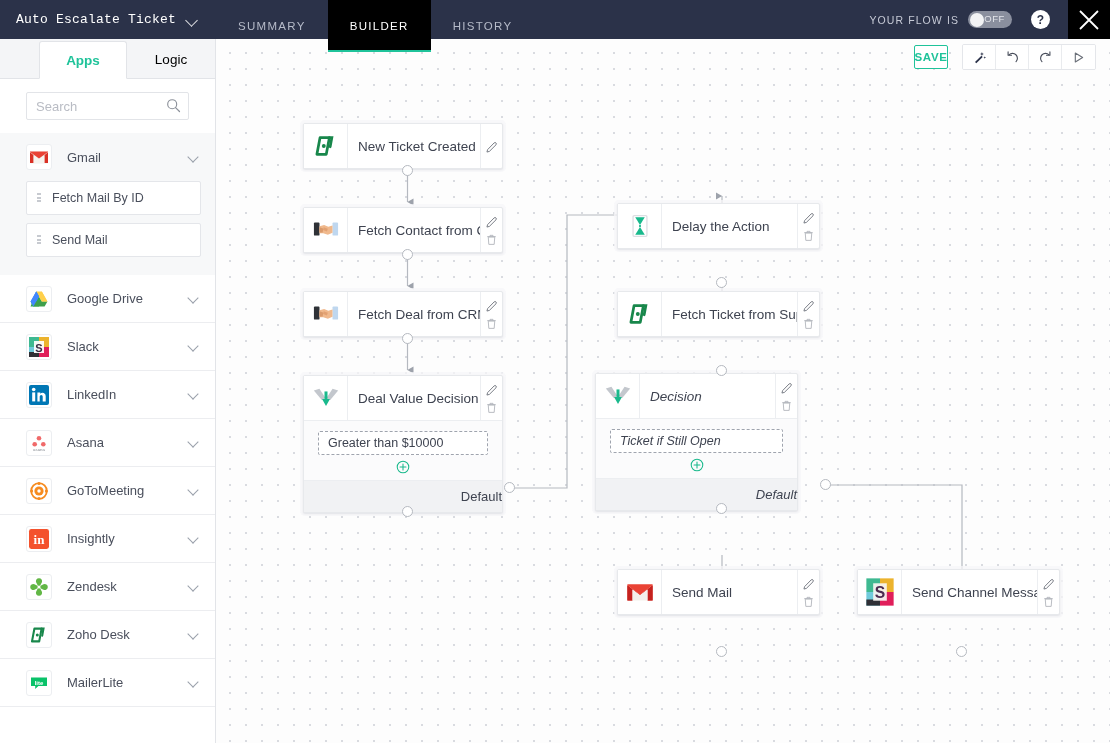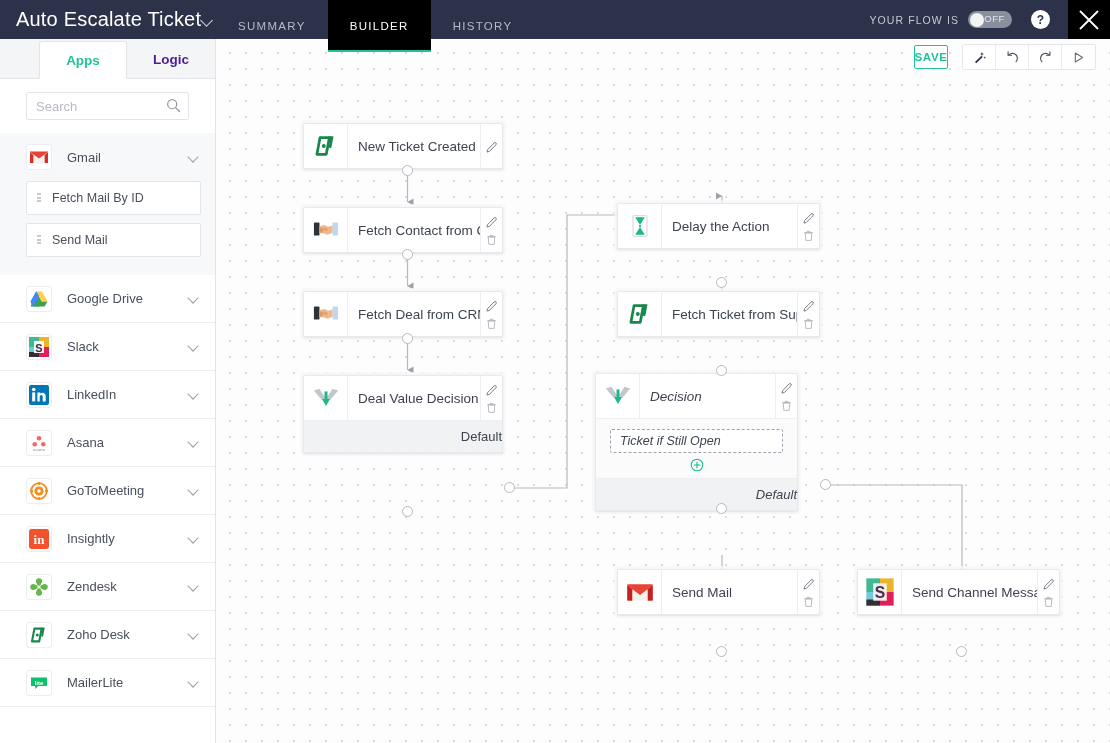--- a/index.html
+++ b/index.html
@@ -16,21 +16,21 @@
   .topbar {
     position: absolute; top: 0; left: 0; width: 1110px; height: 39px;
     background: #2b3249; display: flex; align-items: stretch; z-index: 40;
   }
   .flow-title-wrap {
     width: 216px; height: 39px; display: flex; align-items: center;
     justify-content: space-between; padding: 0 14px 0 16px;
     background: #2b3249;
   }
   .flow-title {
-    color: #ffffff; font-size: 20px; letter-spacing: .2px; white-space: nowrap;
+    color: #ffffff; font-size: 13px; letter-spacing: .2px; white-space: nowrap; font-family: Liberation Mono, monospace;
   }
   .chev-white {
     width: 13px; height: 8px; position: relative; opacity: .85; margin-right: 3px;
   }
   .chev-white::before {
     content: ""; position: absolute; left: 1px; top: 0px;
     width: 8px; height: 8px;
     border-right: 1.6px solid #ffffff; border-bottom: 1.6px solid #ffffff;
     transform: rotate(45deg);
   }
@@ -85,22 +85,22 @@
     position: absolute; top: 39px; left: 0; width: 216px; height: 704px;
     background: #ffffff; border-right: 1px solid #e2e4e8; z-index: 30;
     display: flex; flex-direction: column;
   }
   .side-tabs {
     display: flex; height: 40px; background: #f4f5f7;
     border-bottom: 1px solid #e2e4e8; padding-left: 39px; align-items: flex-end;
   }
   .side-tab {
     width: 88px; height: 38px; display: flex; align-items: center;
-    justify-content: center; font-size: 13.5px; color: #4c1d95;
-    cursor: pointer; background: transparent; font-weight: bold;
+    justify-content: center; font-size: 13.5px; color: #000000;
+    cursor: pointer; background: transparent;
   }
   .side-tab.active {
     background: #ffffff; color: #1fc39a; font-weight: bold;
     border: 1px solid #e2e4e8; border-bottom: 1px solid #ffffff;
     border-radius: 3px 3px 0 0; margin-bottom: -1px;
   }
   .search-wrap { padding: 13px 26px 13px 26px; }
   .search-box {
     position: relative; height: 28px; border: 1px solid #e2e4e8;
     border-radius: 2px; display: flex; align-items: center;
@@ -611,20 +611,33 @@
                 <path d="M11.2 2.4 a1.6 1.6 0 0 1 2.3 2.3 L5.4 12.8 L2.4 13.6 L3.2 10.6 Z" fill="none" stroke="#70757e" stroke-width="1.15" stroke-linejoin="round"></path>
               </svg>
           </span>
           <span class="t-ico">
             <svg width="13" height="13" viewBox="0 0 16 16">
                 <path d="M4 5 h8 l-.7 9 h-6.6 Z M2.8 4.4 h10.4 M6.2 4.2 v-1.3 h3.6 v1.3" fill="none" stroke="#aeb2b9" stroke-width="1.05" stroke-linejoin="round"></path>
               </svg>
           </span>
         </div>
       </div>
+      <div class="node-body">
+        <div class="branch-chip">
+          <span>Greater than $10000</span>
+        </div>
+        <div class="plus-row">
+          <span class="plus-ico">
+            <svg width="14" height="14" viewBox="0 0 16 16">
+              <circle cx="8" cy="8" r="6.6" fill="none" stroke="#19b98c" stroke-width="1.2"></circle>
+              <path d="M8 4.6 V11.4 M4.6 8 H11.4" stroke="#19b98c" stroke-width="1.2" stroke-linecap="round"></path>
+            </svg>
+          </span>
+        </div>
+      </div>
       <div class="node-default">
         <span>Default</span>
       </div>
     </div>
 
     <div class="node" style="left:401px; top:164px; width:203px;">
       <div class="node-head">
         <div class="node-ico">
           <svg width="26" height="26" viewBox="0 0 24 24">
             <rect x="5.6" y="2.4" width="12.8" height="19.2" rx="1" fill="none" stroke="#dcdee2" stroke-width="1.2"></rect>

